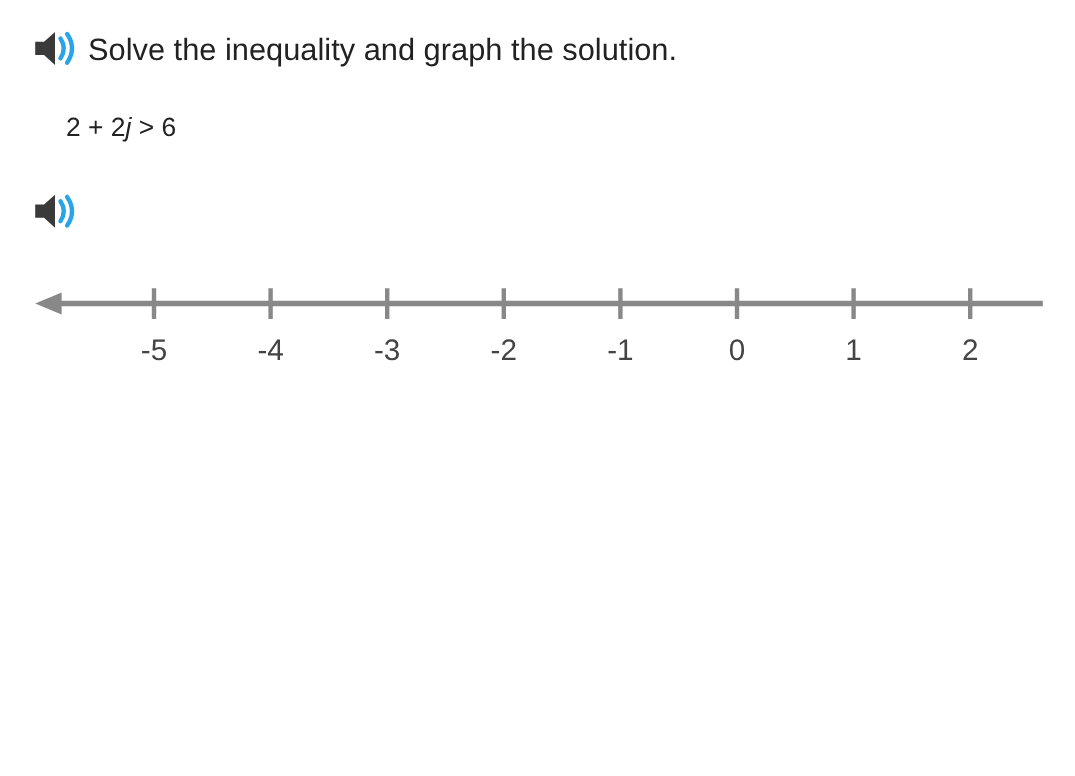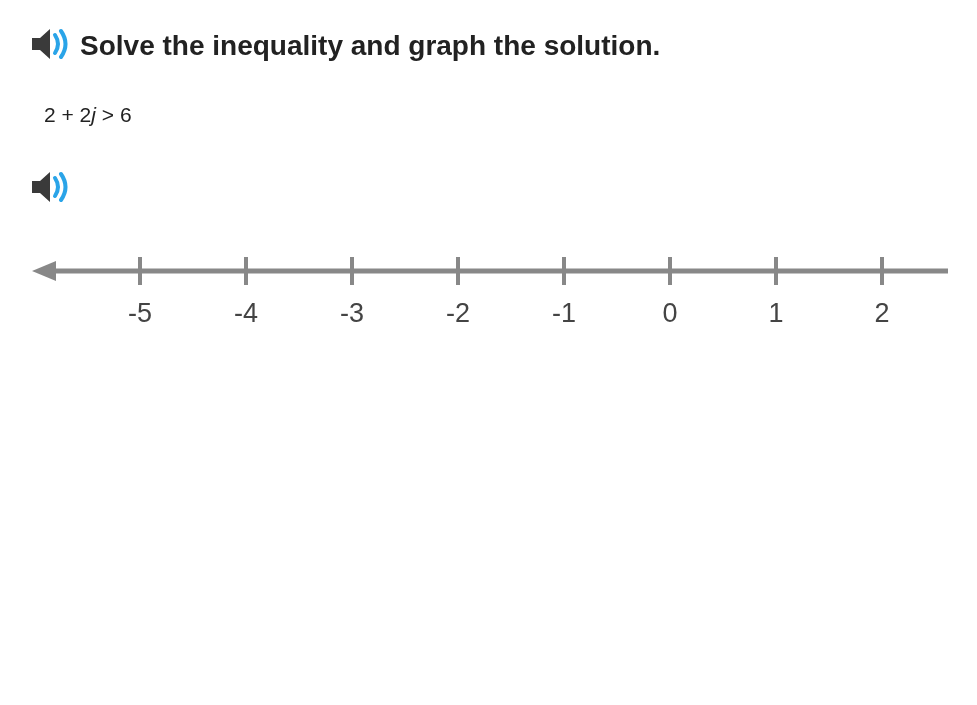--- a/index.html
+++ b/index.html
@@ -19,28 +19,27 @@
       display: inline-block;
       vertical-align: middle;
       width: 42px;
       height: 36px;
       margin-right: 8px;
       position: relative;
       top: -2px;
     }
     .instruction-text {
       vertical-align: middle;
-      font-weight: bold;
     }
     .italic {
       font-style: italic;
     }
     .inequality {
-      font-size: 21px;
-      margin: 10px 0 30px 14px;
+      font-size: 24px;
+      margin: 10px 0 30px 30px;
     }
     .var-j {
       font-style: italic;
     }
     .number-line-wrap {
       position: relative;
       width: 920px;
       height: 120px;
       margin-top: 20px;
     }

